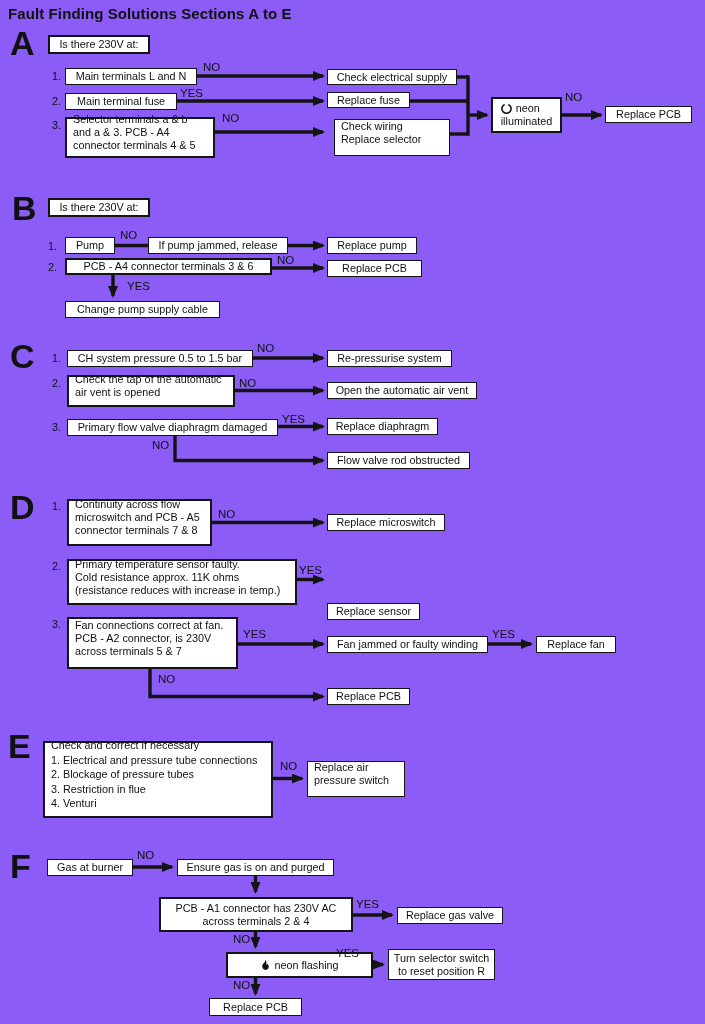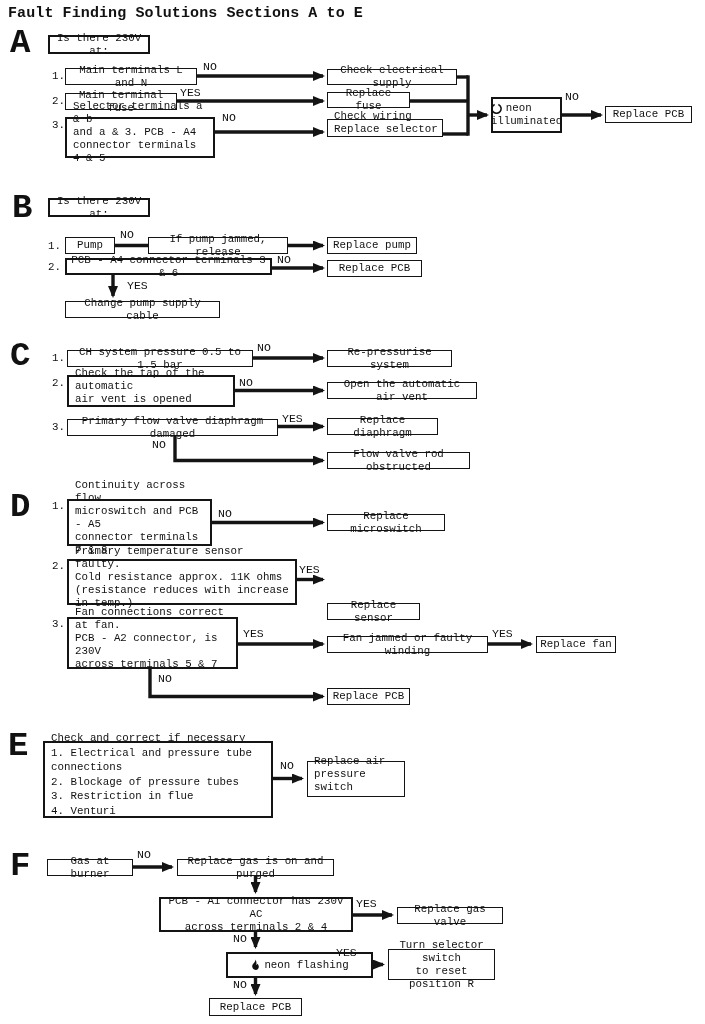--- a/index.html
+++ b/index.html
@@ -1,17 +1,17 @@
 <!DOCTYPE html>
 <html><head>
 <meta charset="utf-8">
 <style>
   html,body{margin:0;padding:0;background:#e8e8e8;}
-  #stage{position:relative;width:705px;height:1024px;background:#ffffff;
-         font-family:Liberation Mono, monospace;color:#111;overflow:hidden;}
+  #stage{position:relative;width:705px;height:1024px;background:#8b5cf6;
+         font-family:Liberation Sans, sans-serif;color:#111;overflow:hidden;}
   #stage svg.wires{position:absolute;left:0;top:0;}
   .title{position:absolute;left:8px;top:5px;font-size:15px;font-weight:bold;letter-spacing:0.1px;}
   .seclet{position:absolute;font-size:34px;font-weight:bold;line-height:1;}
   .bx{position:absolute;box-sizing:border-box;border:1.7px solid #141414;background:#fff;
       display:flex;align-items:center;justify-content:center;text-align:center;
       font-size:10.8px;line-height:13px;white-space:pre-line;padding:1px 3px;}
   .bx.left{justify-content:flex-start;text-align:left;padding:2px 4px 12px 6px;}
   .bx.thick{border-width:2.2px;}
   .lbl{position:absolute;font-size:11.5px;line-height:12px;text-align:right;}
   .num{position:absolute;font-size:10.8px;line-height:12px;}
@@ -85,21 +85,21 @@
   <div class="num" style="left:52px;top:95px;">2.</div>
   <div class="bx" style="left:65px;top:93px;width:112px;height:17px;">Main terminal fuse</div>
   <div class="lbl" style="left:180px;top:87px;">YES</div>
   <div class="bx" style="left:327px;top:92px;width:83px;height:16px;">Replace fuse</div>
 
   <div class="num" style="left:52px;top:119px;">3.</div>
   <div class="bx thick left" style="left:65px;top:117px;width:150px;height:41px;">Selector terminals a &amp; b
 and a &amp; 3. PCB - A4
 connector terminals 4 &amp; 5</div>
   <div class="lbl" style="left:222px;top:112px;">NO</div>
-  <div class="bx left" style="left:327px;top:119px;width:116px;height:18px;">Check wiring
+  <div class="bx left" style="left:334px;top:119px;width:116px;height:37px;">Check wiring
 Replace selector</div>
 
   <div class="bx thick" style="left:491px;top:97px;width:71px;height:36px;">
     <div class="neonwrap">
       <div class="iconrow">
         <span style="display:inline-flex;">
           <svg width="11" height="11" viewBox="0 0 12 12">
               <path d="M4 1.6 A5 5 0 1 0 8 1.6" fill="none" stroke="#111" stroke-width="1.7"></path>
             </svg>
         </span>
@@ -180,21 +180,21 @@
 2. Blockage of pressure tubes
 3. Restriction in flue
 4. Venturi</div>
   <div class="lbl" style="left:280px;top:760px;">NO</div>
   <div class="bx left" style="left:307px;top:761px;width:98px;height:36px;">Replace air
 pressure switch</div>
 
   <div class="seclet" style="left:10px;top:849px;">F</div>
   <div class="bx" style="left:47px;top:859px;width:86px;height:17px;">Gas at burner</div>
   <div class="lbl" style="left:137px;top:849px;">NO</div>
-  <div class="bx" style="left:177px;top:859px;width:157px;height:17px;">Replace gas is on and purged</div>
+  <div class="bx" style="left:177px;top:859px;width:157px;height:17px;">Ensure gas is on and purged</div>
 
   <div class="bx thick" style="left:159px;top:897px;width:194px;height:35px;">PCB - A1 connector has 230V AC
 across terminals 2 &amp; 4</div>
   <div class="lbl" style="left:356px;top:898px;">YES</div>
   <div class="bx" style="left:397px;top:907px;width:106px;height:17px;">Replace gas valve</div>
 
   <div class="lbl" style="left:233px;top:933px;">NO</div>
   <div class="bx thick" style="left:182px;top:952px;width:147px;height:26px;margin-left:44px;">
     <div class="iconrow">
       <span style="display:inline-flex;">

